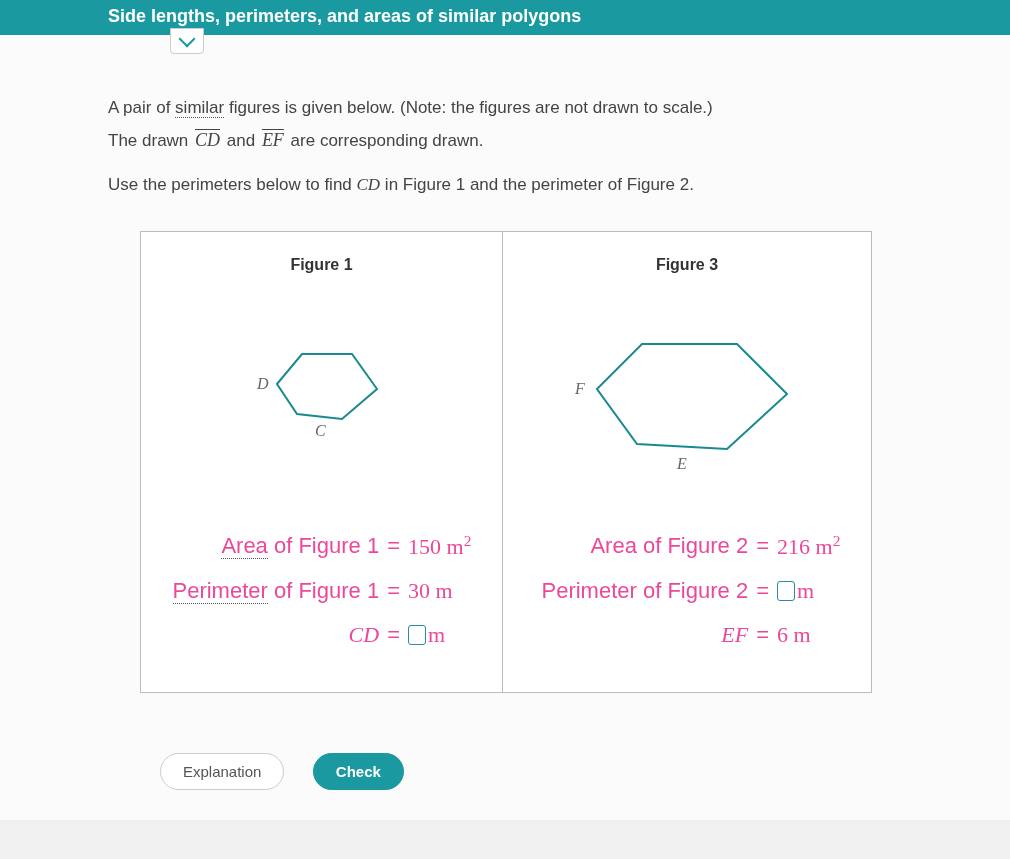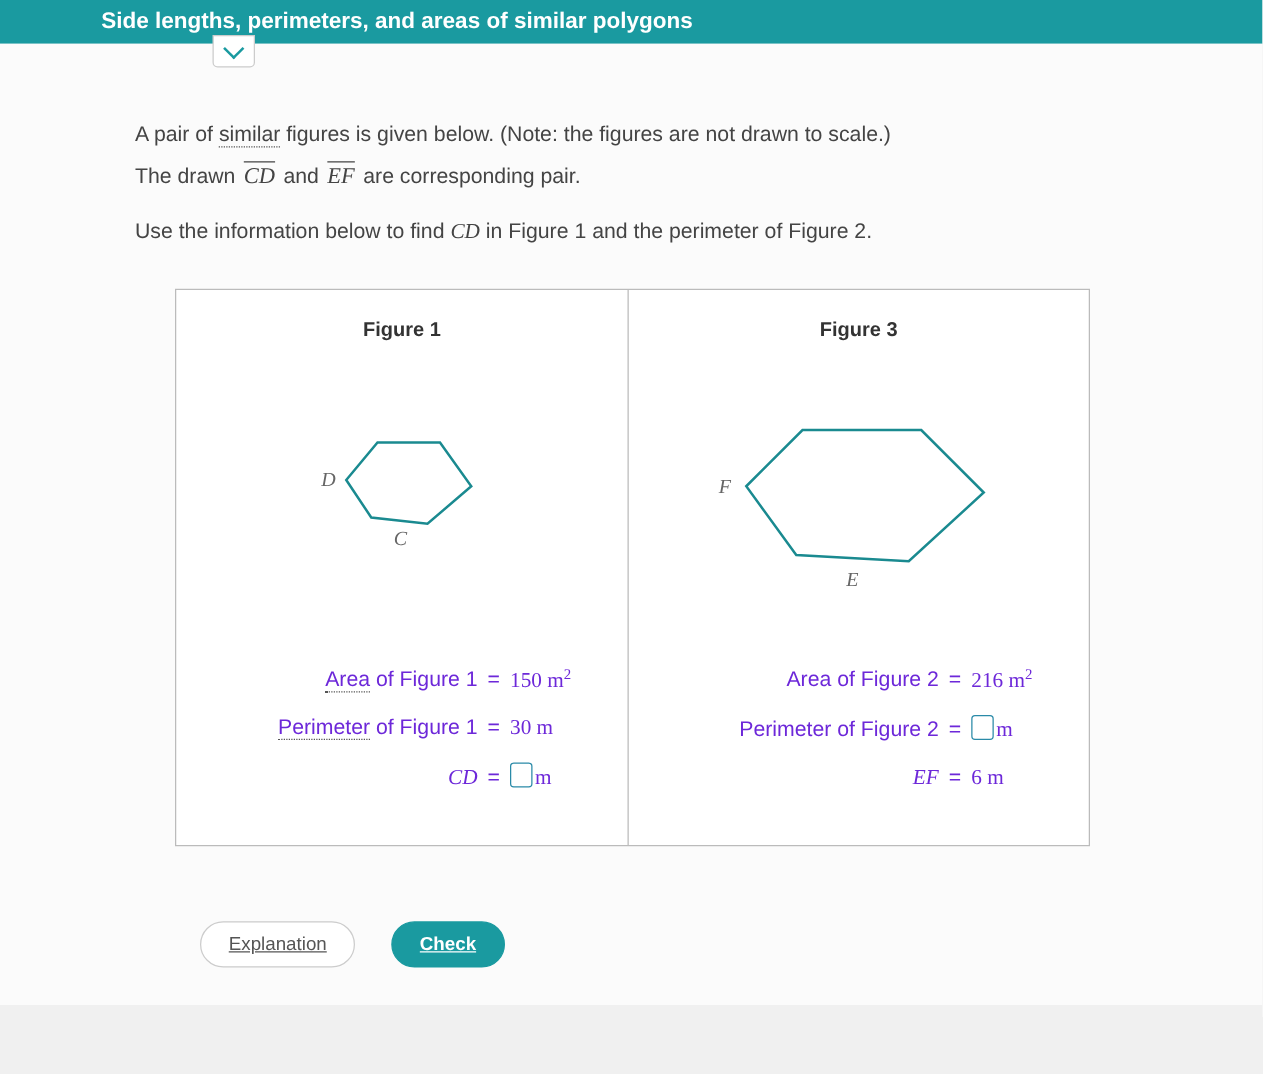--- a/index.html
+++ b/index.html
@@ -4,21 +4,21 @@
   <style>
     * { box-sizing: border-box; margin: 0; padding: 0; }
     body {
       font-family: Arial, Helvetica, sans-serif;
       background: #f0f0f0;
       color: #333;
     }
     .topic-bar {
       background: #1a9aa0;
       color: #fff;
-      padding: 6px 0 8px 81px;
+      padding: 6px 0 8px 108px;
       font-size: 18px;
       font-weight: bold;
     }
     .collapse-tab {
       width: 34px;
       height: 26px;
       background: #fff;
       border: 1px solid #ccc;
       border-radius: 0 0 4px 4px;
       position: absolute;
@@ -62,25 +62,25 @@
     }
     .panel { flex: 1; padding: 24px 24px 26px 24px; }
     .panel + .panel { border-left: 1px solid #bbb; }
     .fig-title { text-align: center; font-weight: bold; margin-bottom: 20px; font-size: 16px; }
     .fig-area { height: 220px; position: relative; }
     svg.shape { display: block; margin: 0 auto; }
     .vlabel { font-style: italic; font-family: Georgia, serif; fill: #666; font-size: 16px; }
     .info { margin-top: 16px; }
     .info-row {
       display: flex;
-      align-items: flex-end;
+      align-items: center;
       justify-content: flex-end;
       margin: 18px 0;
-      font-size: 17px;
-      color: #6d28d9;
+      font-size: 22px;
+      color: #ec4899;
     }
     .info-row .lhs { }
     .info-row .eq { margin: 0 8px; }
     .info-row .rhs { font-family: Liberation Serif, serif; min-width: 70px; text-align: left; }
     .dotted-u { border-bottom: 1px dotted #555; }
     .answer-box {
       display: inline-block;
       width: 18px; height: 20px;
       border: 1px solid #2a8aa8;
       border-radius: 3px;
@@ -93,21 +93,20 @@
       margin-top: 60px;
       padding-left: 80px;
     }
     .btn {
       display: inline-block;
       padding: 9px 22px;
       border-radius: 20px;
       font-size: 15px;
       cursor: pointer;
       border: 1px solid #ccc;
-      text-decoration: underline;
     }
     .btn-explain { background: #fff; color: #555; }
     .btn-check { background: #1a9aa0; color: #fff; border-color: #1a9aa0; font-weight: bold; margin-left: 24px; }
   </style>
 </head>
 <body>
 
 <div class="topic-bar">
   <span>Side lengths, perimeters, and areas of similar polygons</span>
 </div>
@@ -115,25 +114,25 @@
 <div class="collapse-tab">
   <span class="chev-down"></span>
 </div>
 
 <div class="content">
   <div class="prompt">
     <div>
       <span>A pair of </span><span class="dotted">similar</span><span> figures is given below. (Note: the figures are not drawn to scale.)</span>
     </div>
     <div>
-      <span>The drawn </span><span class="overbar">CD</span><span> and </span><span class="overbar">EF</span><span> are corresponding pair.</span>
+      <span>The drawn </span><span class="overbar">CD</span><span> and </span><span class="overbar">EF</span><span> are corresponding drawn.</span>
     </div>
     <div style="height:14px"></div>
     <div>
-      <span>Use the information below to find </span><span class="mathv">CD</span><span> in Figure 1 and the perimeter of Figure 2.</span>
+      <span>Use the perimeters below to find </span><span class="mathv">CD</span><span> in Figure 1 and the perimeter of Figure 2.</span>
     </div>
   </div>
 
   <div class="panels">
 
     <div class="panel">
       <div class="fig-title">Figure 1</div>
       <div class="fig-area">
         <svg class="shape" width="230" height="160">
           <polygon points="70,90 95,60 145,60 170,95 135,125 90,120" fill="none" stroke="#1a8a90" stroke-width="2"></polygon>

